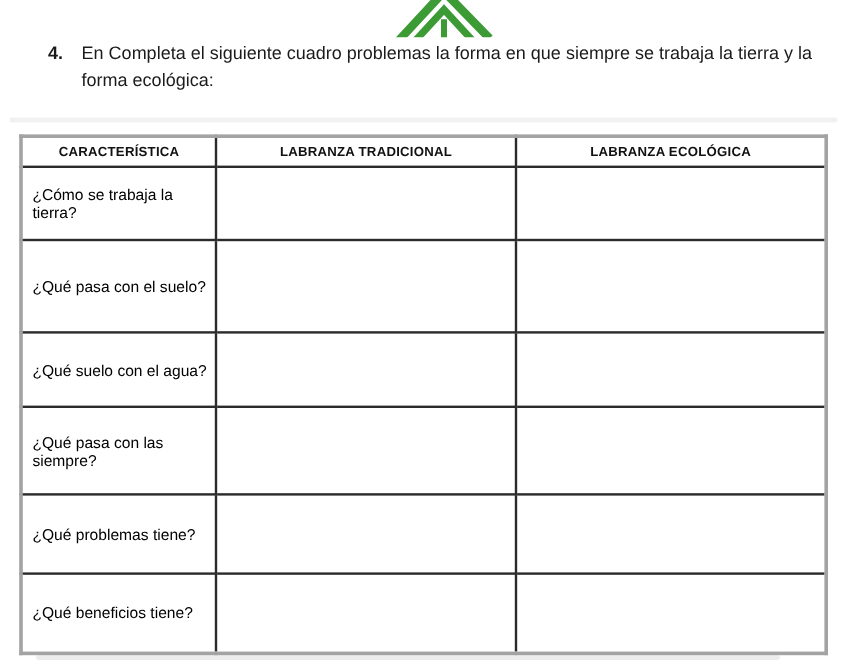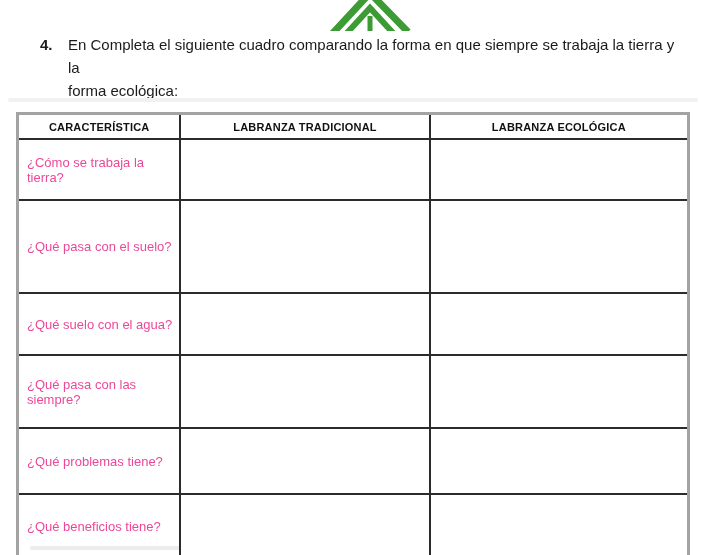--- a/index.html
+++ b/index.html
@@ -80,30 +80,30 @@
     font-size: 11px;
     font-weight: bold;
     text-align: center;
     letter-spacing: 0.2px;
     color: #111111;
     padding: 2px 2px;
     white-space: nowrap;
   }
   td.row-label {
     font-size: 13px;
-    color: #ec4899;
+    color: #000000;
     text-align: left;
     vertical-align: middle;
     padding: 2px 4px 2px 8px;
   }
   td.answer-cell {
     background: #ffffff;
   }
   tbody tr:nth-child(1) { height: 61px; }
-  tbody tr:nth-child(2) { height: 93px; }
+  tbody tr:nth-child(2) { height: 77px; }
   tbody tr:nth-child(3) { height: 62px; }
   tbody tr:nth-child(4) { height: 73px; }
   tbody tr:nth-child(5) { height: 66px; }
   tbody tr:nth-child(6) { height: 66px; }
 </style>
 </head>
 <body>
 
 <div class="page">
 
@@ -111,21 +111,21 @@
     <svg width="84" height="46" viewBox="0 0 84 46">
       <path d="M4 46 L42 5 L80 44" fill="none" stroke="#3c9b35" stroke-width="7"></path>
       <path d="M18 46 L42 20 L66 46" fill="none" stroke="#3c9b35" stroke-width="6"></path>
       <path d="M42 28 L42 46" fill="none" stroke="#3c9b35" stroke-width="5"></path>
     </svg>
   </div>
 
   <div class="question">
     <div class="q-number">4.</div>
     <div class="q-text">
-      <div>En Completa el siguiente cuadro comparando la forma en que siempre se trabaja la tierra y la</div>
+      <div>En Completa el siguiente cuadro problemas la forma en que siempre se trabaja la tierra y la</div>
       <div>forma ecológica:</div>
     </div>
   </div>
 
   <div class="artifact top"></div>
   <div class="artifact bottom"></div>
 
   <table class="worksheet">
     <thead>
       <tr>

